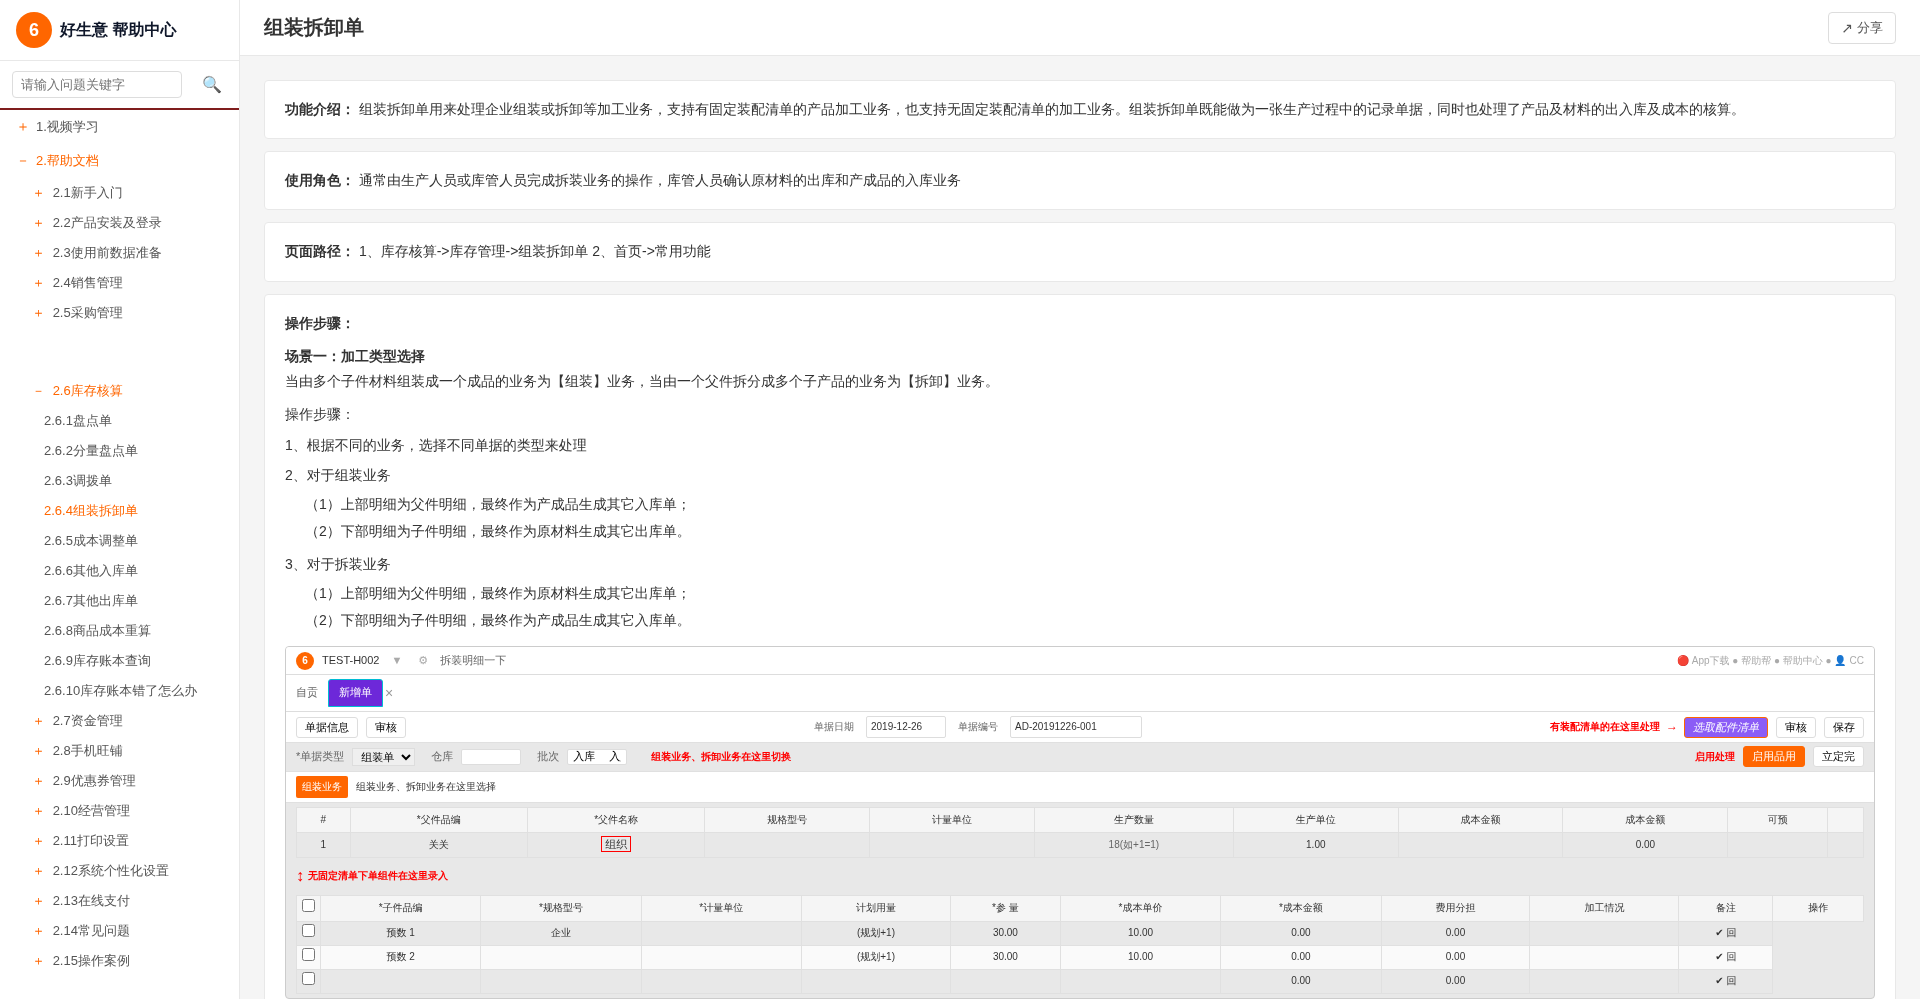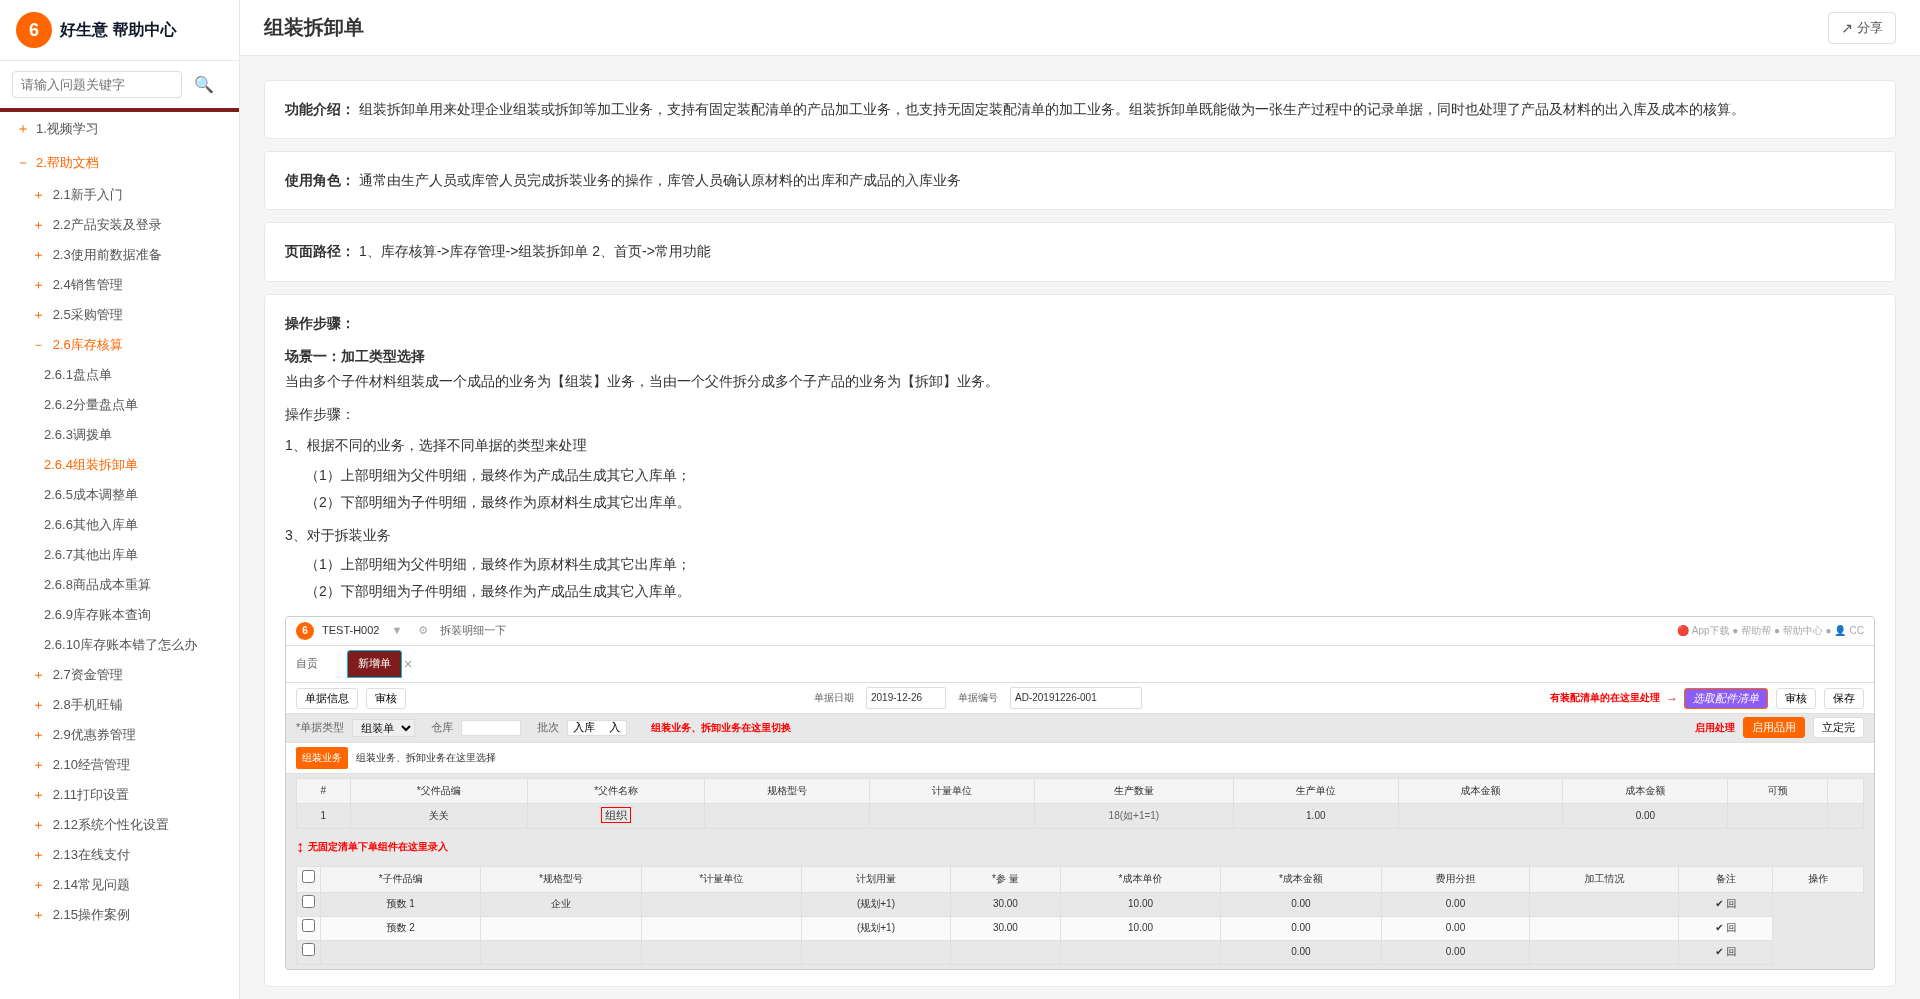--- a/index.html
+++ b/index.html
@@ -37,24 +37,24 @@
       margin-right: 8px;
       flex-shrink: 0;
     }
     .logo-text {
       font-size: 16px;
       font-weight: bold;
       color: #0f172a;
     }
     #search-box {
       padding: 10px 12px;
-      border-bottom: 4px solid #7f1d1d;
-      display: flex;
-      align-items: center;
-      gap: 12px;
+      border-bottom: 2px solid #7f1d1d;
+      display: flex;
+      align-items: center;
+      gap: 20px;
     }
     #search-input {
       border: 1px solid #ddd;
       border-radius: 4px;
       padding: 5px 8px;
       font-size: 13px;
       width: 170px;
       color: #999;
       outline: none;
     }
@@ -79,21 +79,21 @@
     }
     .nav-top-item .plus-icon { color: #f60; font-size: 14px; }
     .nav-top-item.active { color: #f60; }
     .minus-icon { color: #f60; font-size: 14px; }
     .nav-sub-item {
       padding: 6px 16px 6px 32px;
       cursor: pointer;
       font-size: 13px;
       color: #555;
     }
-    .nav-sub-item.active { color: #f60; }
+    .nav-sub-item.active { color: #f60; margin-top: 48px; }
     .nav-sub-sub-item {
       padding: 6px 16px 6px 44px;
       cursor: pointer;
       font-size: 13px;
       color: #555;
     }
     .nav-sub-sub-item.active-item { color: #f60; font-weight: 500; }
 
     
     #main {
@@ -190,24 +190,23 @@
     }
     .ss-tab {
       padding: 3px 10px;
       border: 1px solid #ddd;
       border-radius: 3px 3px 0 0;
       font-size: 11px;
       background: #fff;
       cursor: pointer;
     }
     .ss-tab.active {
-      background: #7f1d1d;
+      background: #6d28d9;
       color: #fff;
       border-color: #00bcd4;
-      margin-left: 19px;
     }
     .ss-toolbar {
       background: #fff;
       padding: 4px 10px;
       display: flex;
       align-items: center;
       gap: 8px;
       border-bottom: 1px solid #e0e0e0;
       font-size: 11px;
       flex-wrap: wrap;
@@ -431,20 +430,21 @@
     <div class="content-block">
       <div class="section-heading">操作步骤：</div>
       <div style="">
         <span class="bold">场景一：加工类型选择</span>
       </div>
       <div style="margin-bottom:8px;">
         <span>当由多个子件材料组装成一个成品的业务为【组装】业务，当由一个父件拆分成多个子产品的业务为【拆卸】业务。</span>
       </div>
       <div style="margin-bottom:6px;">操作步骤：</div>
       <div style="margin-bottom:4px;">1、根据不同的业务，选择不同单据的类型来处理</div>
+      <div style="margin-bottom:4px;">2、对于组装业务</div>
       <div style="padding-left:20px;margin-bottom:2px;">（1）上部明细为父件明细，最终作为产成品生成其它入库单；</div>
       <div style="padding-left:20px;margin-bottom:8px;">（2）下部明细为子件明细，最终作为原材料生成其它出库单。</div>
       <div style="margin-bottom:4px;">3、对于拆装业务</div>
       <div style="padding-left:20px;margin-bottom:2px;">（1）上部明细为父件明细，最终作为原材料生成其它出库单；</div>
       <div style="padding-left:20px;margin-bottom:8px;">（2）下部明细为子件明细，最终作为产成品生成其它入库单。</div>
 
       <div class="screenshot-container" style="position:relative;">
 
         <div class="screenshot-titlebar">
           <div class="ss-logo">6</div>

